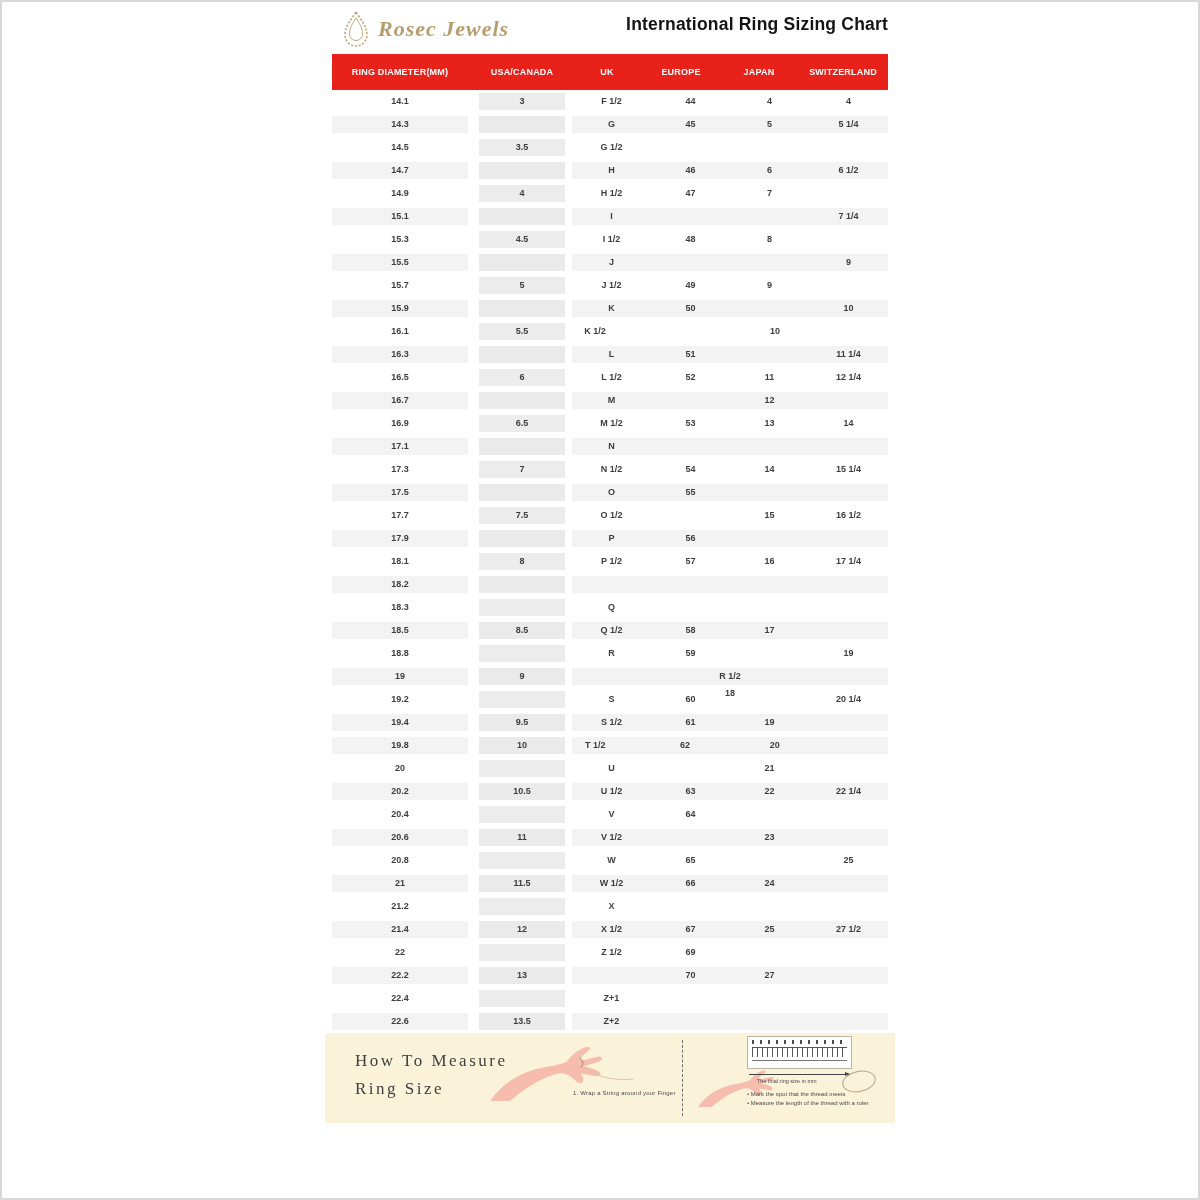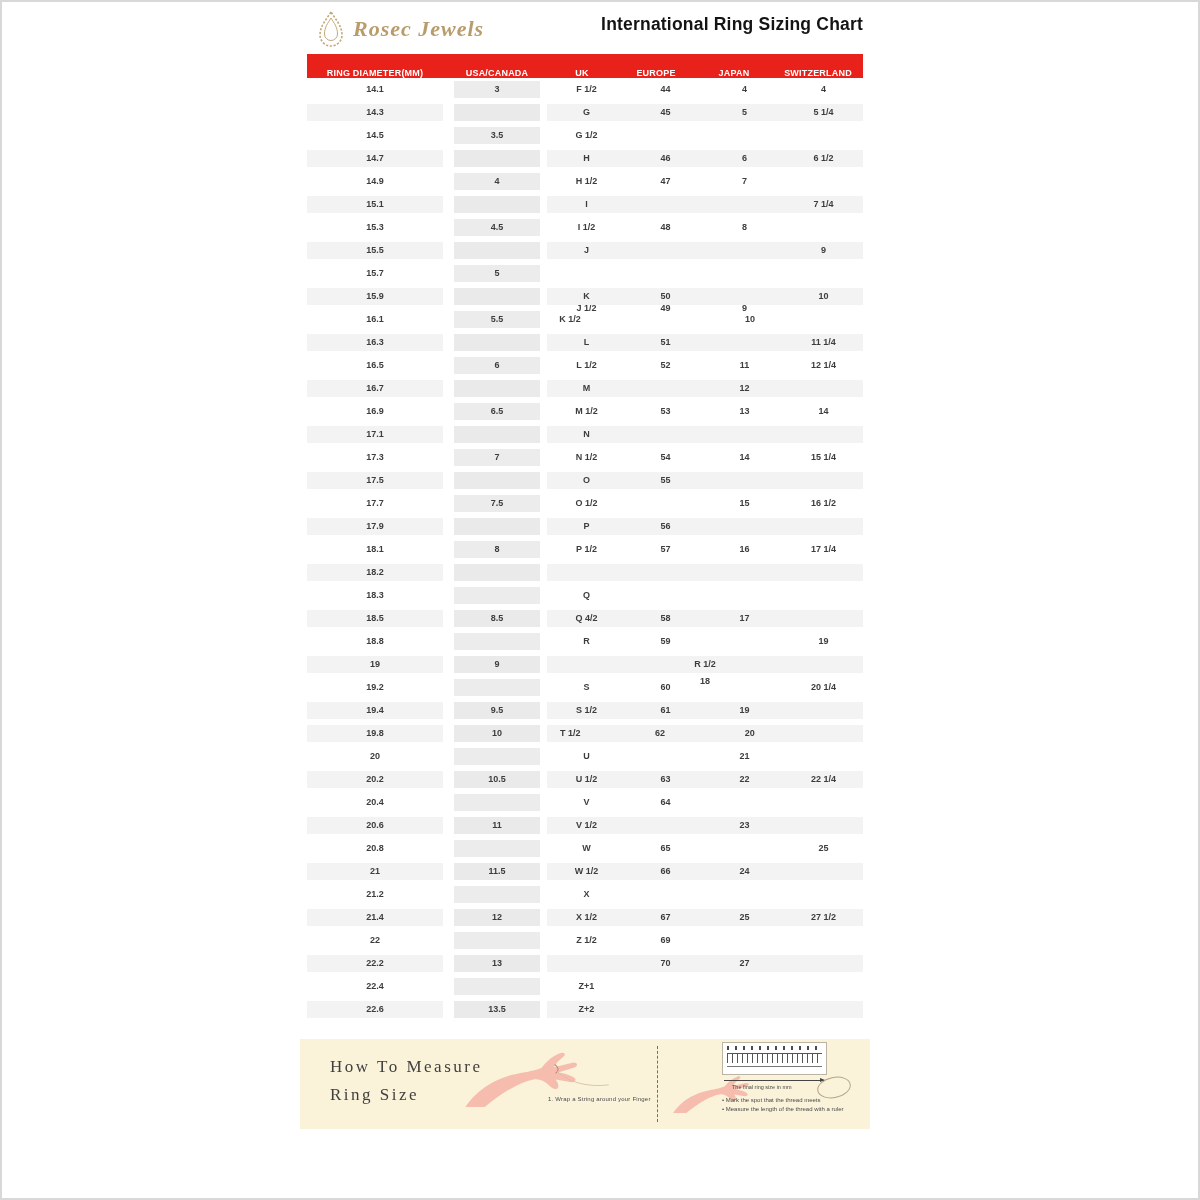--- a/index.html
+++ b/index.html
@@ -1,59 +1,59 @@
 <!DOCTYPE html>
 <html><head>
 <meta charset="utf-8">
 <style>
   html,body{margin:0;padding:0;}
   body{
     width:1200px;height:1200px;background:#ffffff;
     font-family:"Liberation Sans", sans-serif;position:relative;overflow:hidden;
   }
   .frame{position:absolute;inset:0;border:2px solid #d8d8d8;pointer-events:none;}
-  .sheet{position:absolute;left:300px;top:0;width:570px;}
+  .sheet{position:absolute;left:325px;top:0;width:570px;}
 
   
   .tophdr{position:relative;height:48px;margin-top:6px;}
   .logo{position:absolute;left:16px;top:4px;display:flex;align-items:center;gap:7px;}
   .logo svg{display:block;}
   .logo-text{
     font-family:"Liberation Serif", serif;font-style:italic;font-weight:bold;
     font-size:22px;color:#b99c6c;letter-spacing:1px;
   }
   .page-title{
     position:absolute;right:7px;top:8px;font-size:17.5px;font-weight:800;
     color:#141414;letter-spacing:0.2px;
   }
 
   
   .ringtable{margin:0 7px;width:556px;}
   .thead{
-    display:flex;align-items:flex-end;height:24px;background:#e8211b;color:#ffffff;
+    display:flex;align-items:center;height:36px;background:#e8211b;color:#ffffff;
     font-size:9px;font-weight:bold;letter-spacing:0.2px;
   }
   .thead .hcell{text-align:center;}
   .w-c1{width:136px}.w-sp1{width:11px}.w-c2{width:86px}.w-sp2{width:7px}
   .w-uk{width:70px}.w-eu{width:78px}.w-jp{width:78px}.w-sw{width:90px}
   .trow{display:flex;height:23px;}
   .cellblock{
     box-sizing:border-box;height:100%;padding:3px 0;background-clip:content-box;
     font-size:9px;font-weight:bold;color:#3d3d3d;text-align:center;line-height:17px;
   }
   .rblock{display:flex;}
   .rblock .rcell{width:100%;font-size:9px;font-weight:bold;color:#3d3d3d;text-align:center;line-height:17px;}
   .trow .c2{background-color:#ececec;}
   .trow.striped .c1{background-color:#f3f3f3;}
   .trow.striped .c2{background-color:#eaeaea;}
   .trow.striped .rb{background-color:#f3f3f3;}
 
   
   .howto{
-    position:relative;margin-top:18px;height:90px;width:570px;background:#faf3da;
+    position:relative;margin-top:0;height:90px;width:570px;background:#faf3da;
   }
   .howto-heading{
     position:absolute;left:30px;top:14px;font-family:"Liberation Serif", serif;
     font-size:17px;color:#3f3f3f;letter-spacing:2.5px;line-height:28px;
   }
   .hand-mid{position:absolute;left:155px;top:6px;}
   .step1{
     position:absolute;left:248px;top:57px;font-size:6px;color:#4a4a4a;letter-spacing:0.2px;
   }
   .divider{
@@ -212,21 +212,21 @@
             <div class="rcell w-eu"></div>
             <div class="rcell w-jp"></div>
             <div class="rcell w-sw">9</div>
           </div>
         </div>
         <div class="trow">
           <div class="cellblock c1 w-c1">15.7</div>
           <div class="w-sp1"></div>
           <div class="cellblock c2 w-c2">5</div>
           <div class="w-sp2"></div>
-          <div class="cellblock rblock rb" style="width: 316px; margin-top: 35px;">
+          <div class="cellblock rblock rb" style="width: 316px;">
             <div class="rcell w-uk">J 1/2</div>
             <div class="rcell w-eu">49</div>
             <div class="rcell w-jp">9</div>
             <div class="rcell w-sw"></div>
           </div>
         </div>
         <div class="trow striped">
           <div class="cellblock c1 w-c1">15.9</div>
           <div class="w-sp1"></div>
           <div class="cellblock c2 w-c2"></div>
@@ -393,21 +393,21 @@
             <div class="rcell w-jp"></div>
             <div class="rcell w-sw"></div>
           </div>
         </div>
         <div class="trow striped">
           <div class="cellblock c1 w-c1">18.5</div>
           <div class="w-sp1"></div>
           <div class="cellblock c2 w-c2">8.5</div>
           <div class="w-sp2"></div>
           <div class="cellblock rblock rb" style="width: 316px;">
-            <div class="rcell w-uk">Q 4/2</div>
+            <div class="rcell w-uk">Q 1/2</div>
             <div class="rcell w-eu">58</div>
             <div class="rcell w-jp">17</div>
             <div class="rcell w-sw"></div>
           </div>
         </div>
         <div class="trow">
           <div class="cellblock c1 w-c1">18.8</div>
           <div class="w-sp1"></div>
           <div class="cellblock c2 w-c2"></div>
           <div class="w-sp2"></div>

